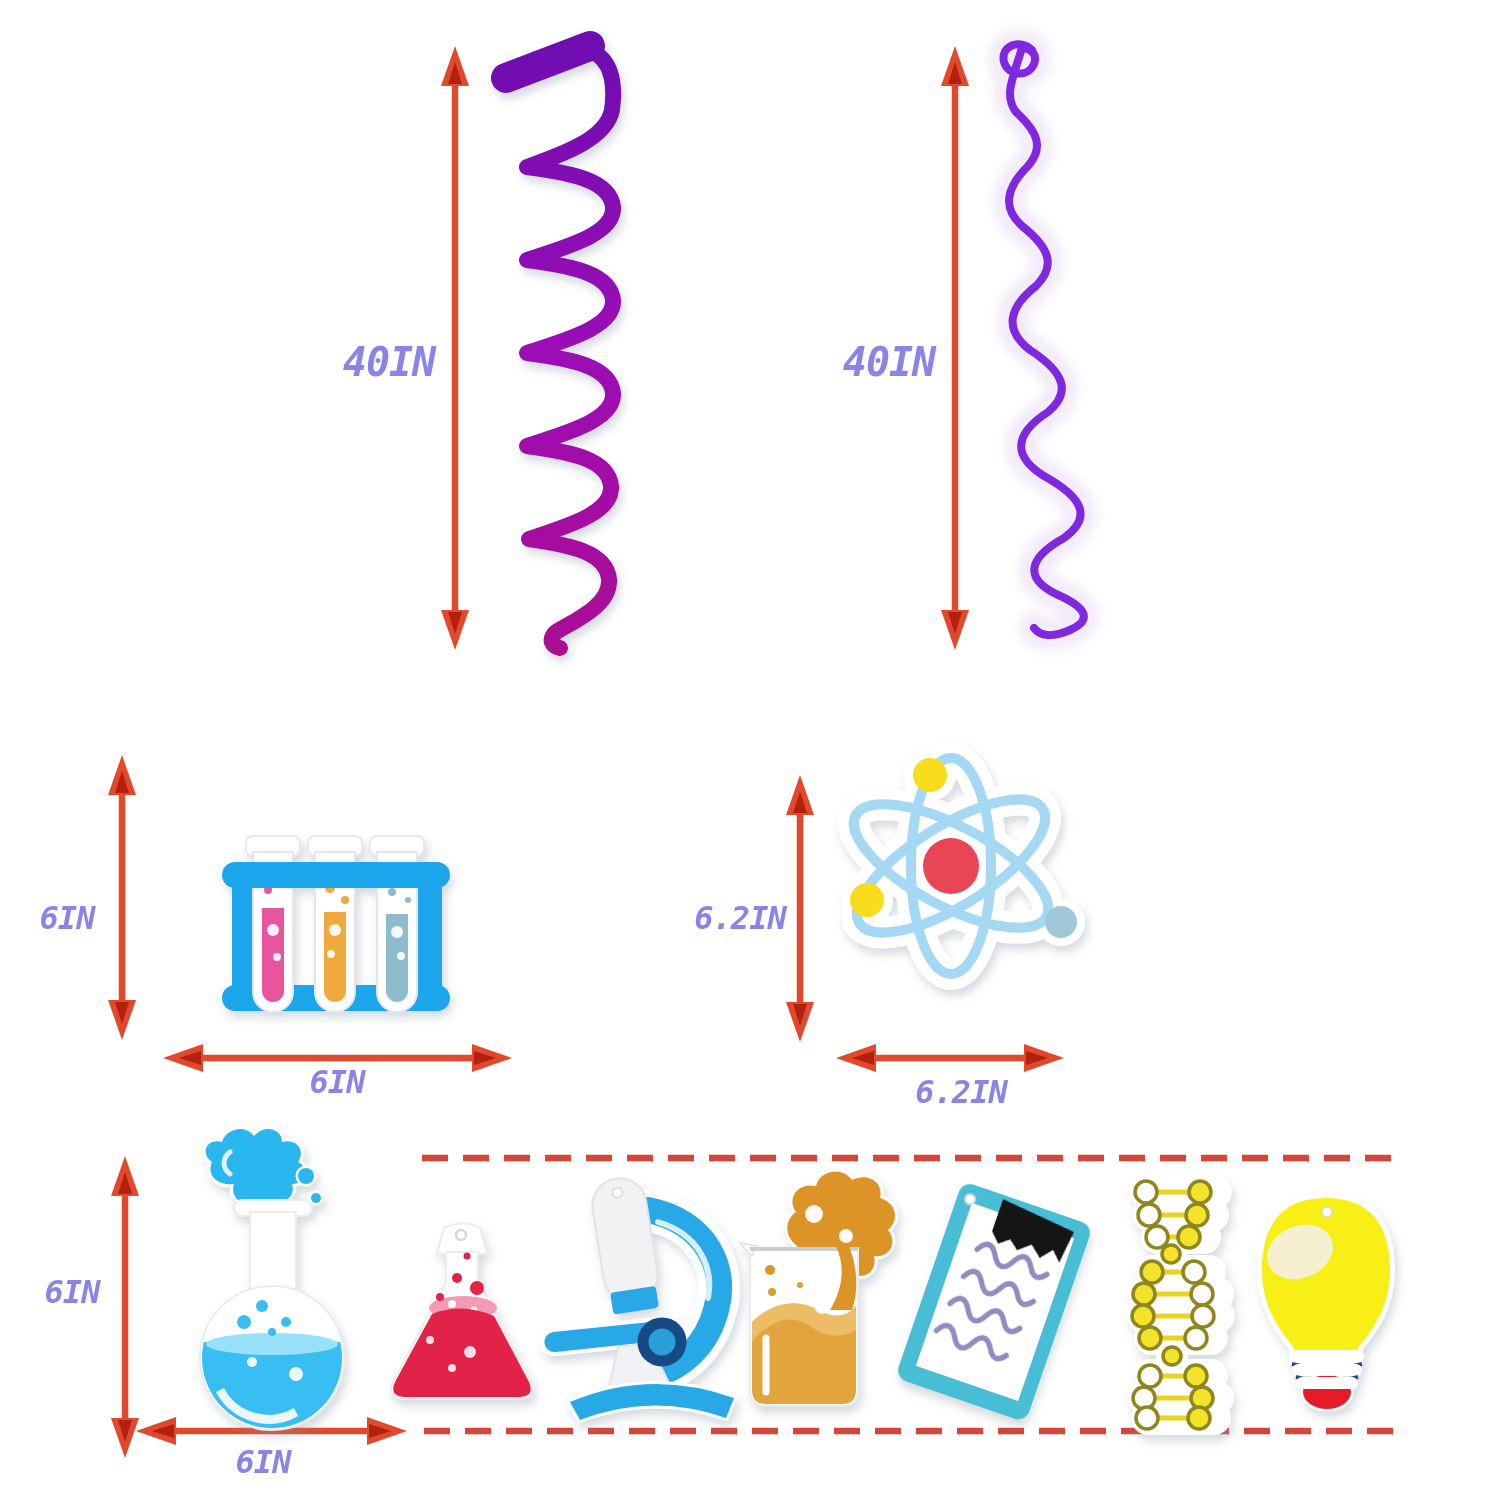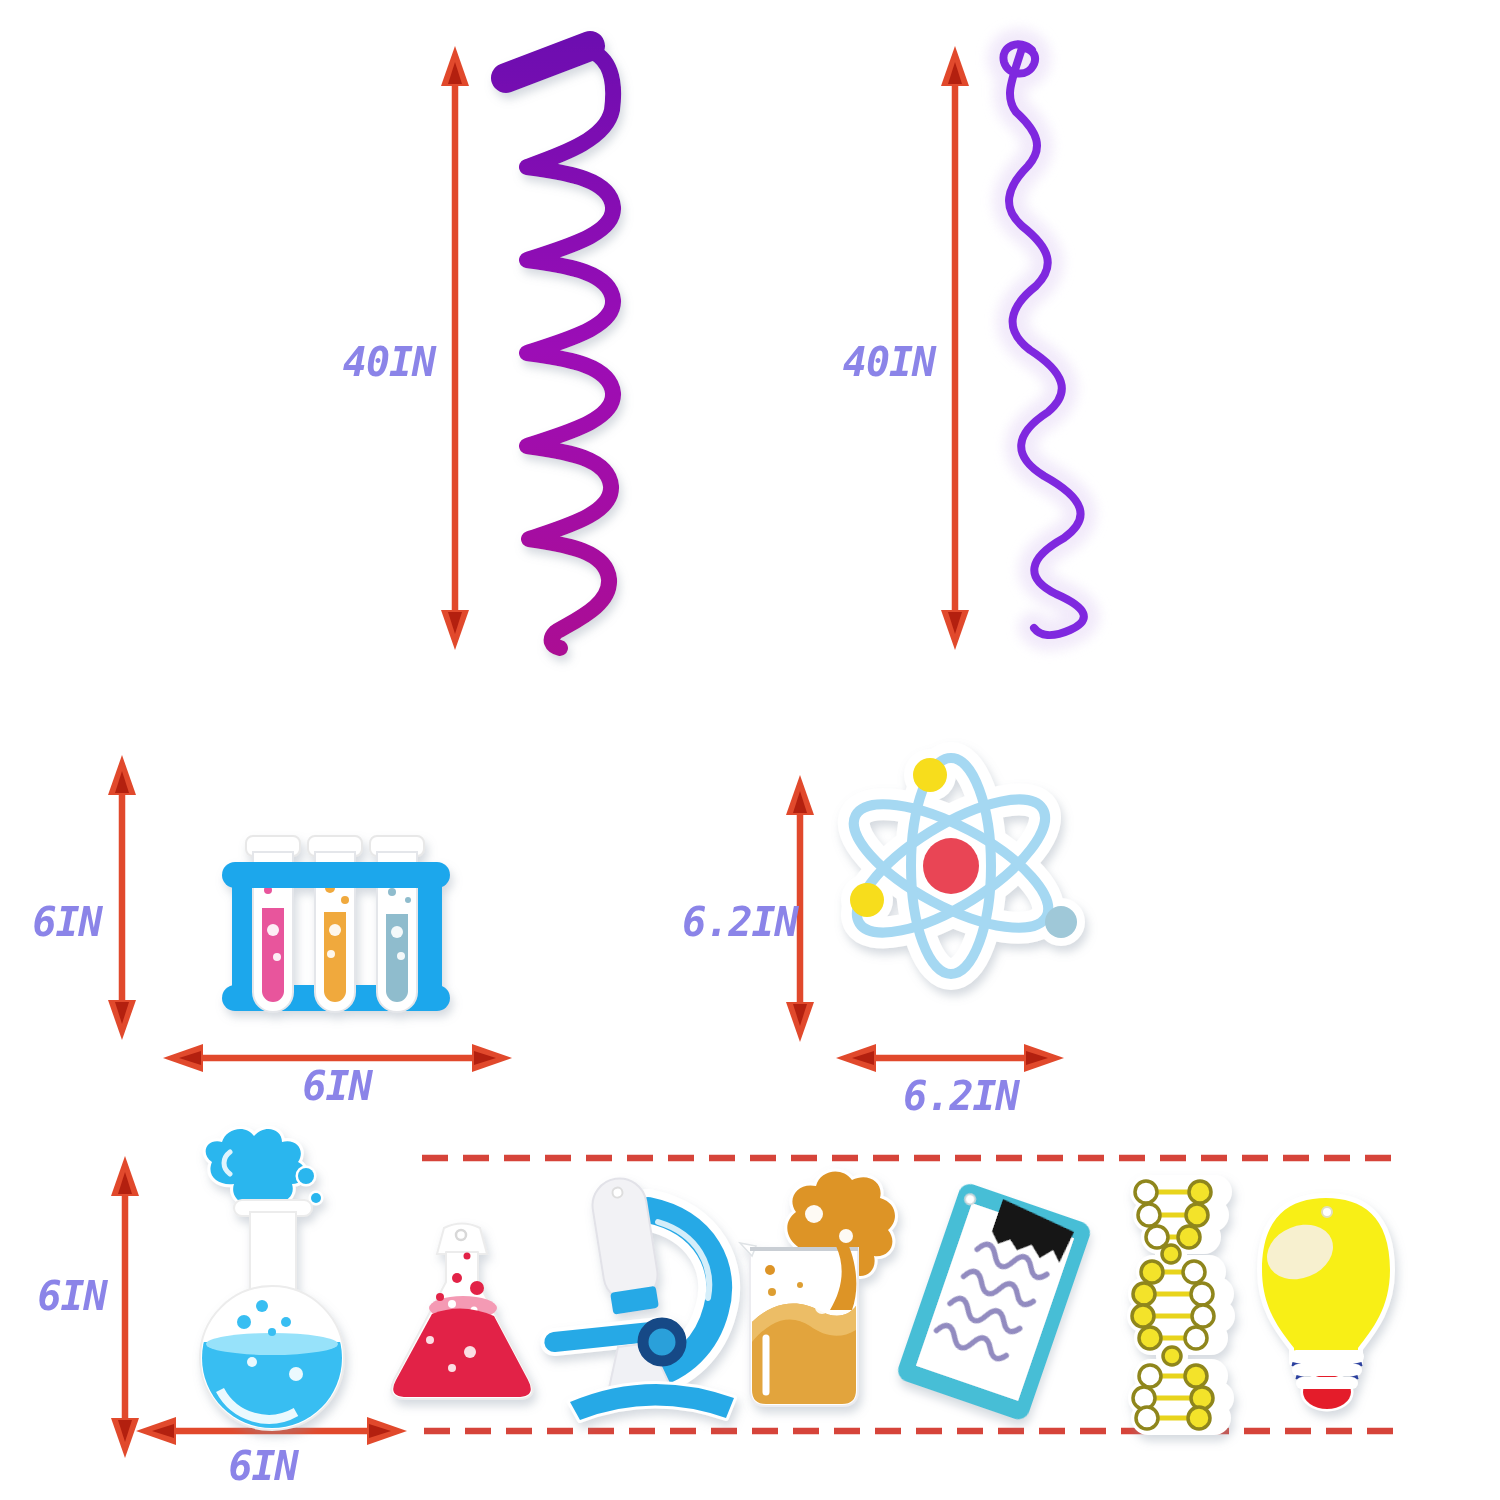--- a/index.html
+++ b/index.html
@@ -2,21 +2,21 @@
 <html><head>
 <meta charset="utf-8">
 <style>
   html,body{margin:0;padding:0;background:#fff;}
   .canvas{position:relative;width:1500px;height:1500px;background:#ffffff;overflow:hidden;
           font-family:"DejaVu Sans Mono", monospace;}
   .canvas svg{position:absolute;left:0;top:0;}
   .lbl{position:absolute;color:#8b84e8;font-weight:bold;font-style:italic;
        text-align:center;letter-spacing:-1px;line-height:1;}
   .lbl-lg{font-size:40px;}
-  .lbl-md{font-size:40px;}
+  .lbl-md{font-size:32px;}
   .aline{stroke:#e1492c;stroke-width:6.5;}
   .ahead{fill:#e1492c;}
   .aheadin{fill:#b3200f;}
   .dash{stroke:#d6443a;stroke-width:6.5;stroke-dasharray:26 15;}
 </style>
 </head>
 <body>
 
 <div class="canvas">
 

